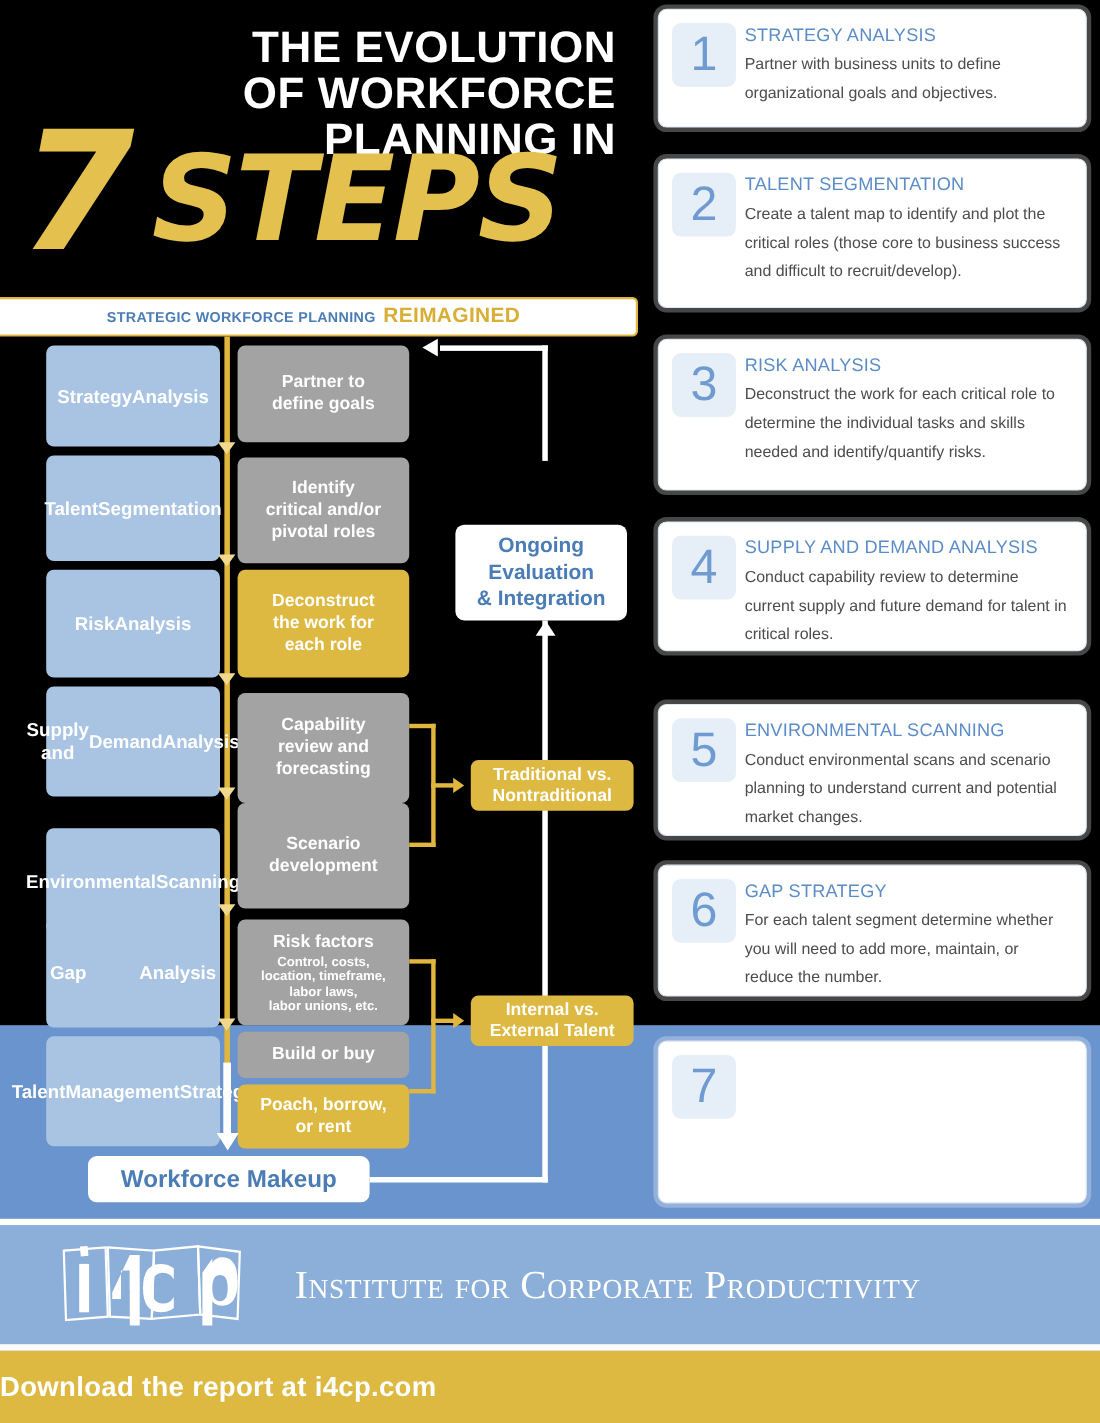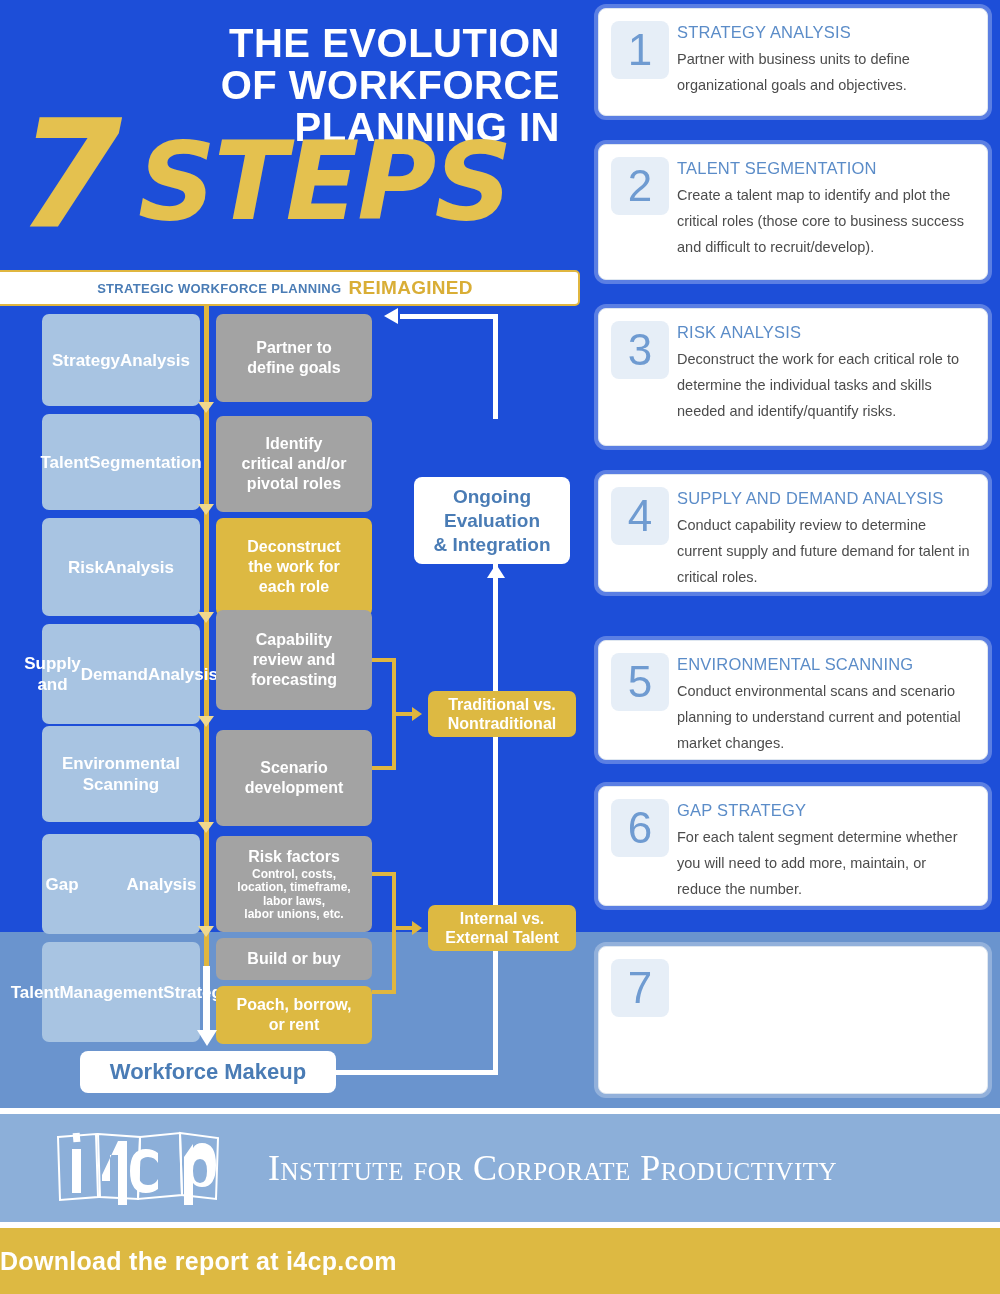--- a/index.html
+++ b/index.html
@@ -8,21 +8,21 @@
     font-family: "Liberation Sans", sans-serif;
     background: #6a94ce;
     overflow: hidden;
     position: relative;
   }
 
   
   #canvas {
     position: absolute; left: 0; top: 0;
     width: 1000px; height: 932px;
-    background: #1d4ed8;
+    background: #000000;
   }
 
   
   #hero { position: absolute; left: 0; top: 0; width: 592px; height: 265px; }
   #hero-title {
     position: absolute; left: 0; top: 22px; width: 560px;
     text-align: right;
     color: #ffffff;
     font-weight: bold;
     font-size: 40px;
@@ -237,21 +237,21 @@
         </div>
         <div class="stepbox" style="top: 212px; height: 98px;">
           <div>Risk</div>
           <div>Analysis</div>
         </div>
         <div class="stepbox" style="top: 318px; height: 100px;">
           <div>Supply and</div>
           <div>Demand</div>
           <div>Analysis</div>
         </div>
-        <div class="stepbox" style="top: 420px; height: 96px; flex-direction: column;">
+        <div class="stepbox" style="top: 447px; height: 96px;">
           <div>Environmental</div>
           <div>Scanning</div>
         </div>
         <div class="stepbox" style="top: 528px; height: 100px; gap: 48px;">
           <div>Gap</div>
           <div>Analysis</div>
         </div>
         <div class="stepbox" style="top: 636px; height: 100px;">
           <div>Talent</div>
           <div>Management</div>
@@ -261,21 +261,21 @@
     <div id="action-boxes">
         <div class="actbox" style="top: 8px; height: 88px;">
           <div>Partner to<br>define goals</div>
         </div>
         <div class="actbox" style="top: 110px; height: 96px;">
           <div>Identify<br>critical and/or<br>pivotal roles</div>
         </div>
         <div class="actbox gold" style="top: 212px; height: 98px;">
           <div>Deconstruct<br>the work for<br>each role</div>
         </div>
-        <div class="actbox" style="top: 304px; height: 100px;">
+        <div class="actbox" style="top: 324px; height: 100px;">
           <div>Capability<br>review and<br>forecasting</div>
         </div>
         <div class="actbox" style="top: 424px; height: 96px;">
           <div>Scenario<br>development</div>
         </div>
         <div class="actbox" style="top: 530px; height: 96px;">
           <div>Risk factors</div>
           <div class="sub">Control, costs,<br>location, timeframe,<br>labor laws,<br>labor unions, etc.</div>
         </div>
         <div class="actbox" style="top: 632px; height: 42px;">

